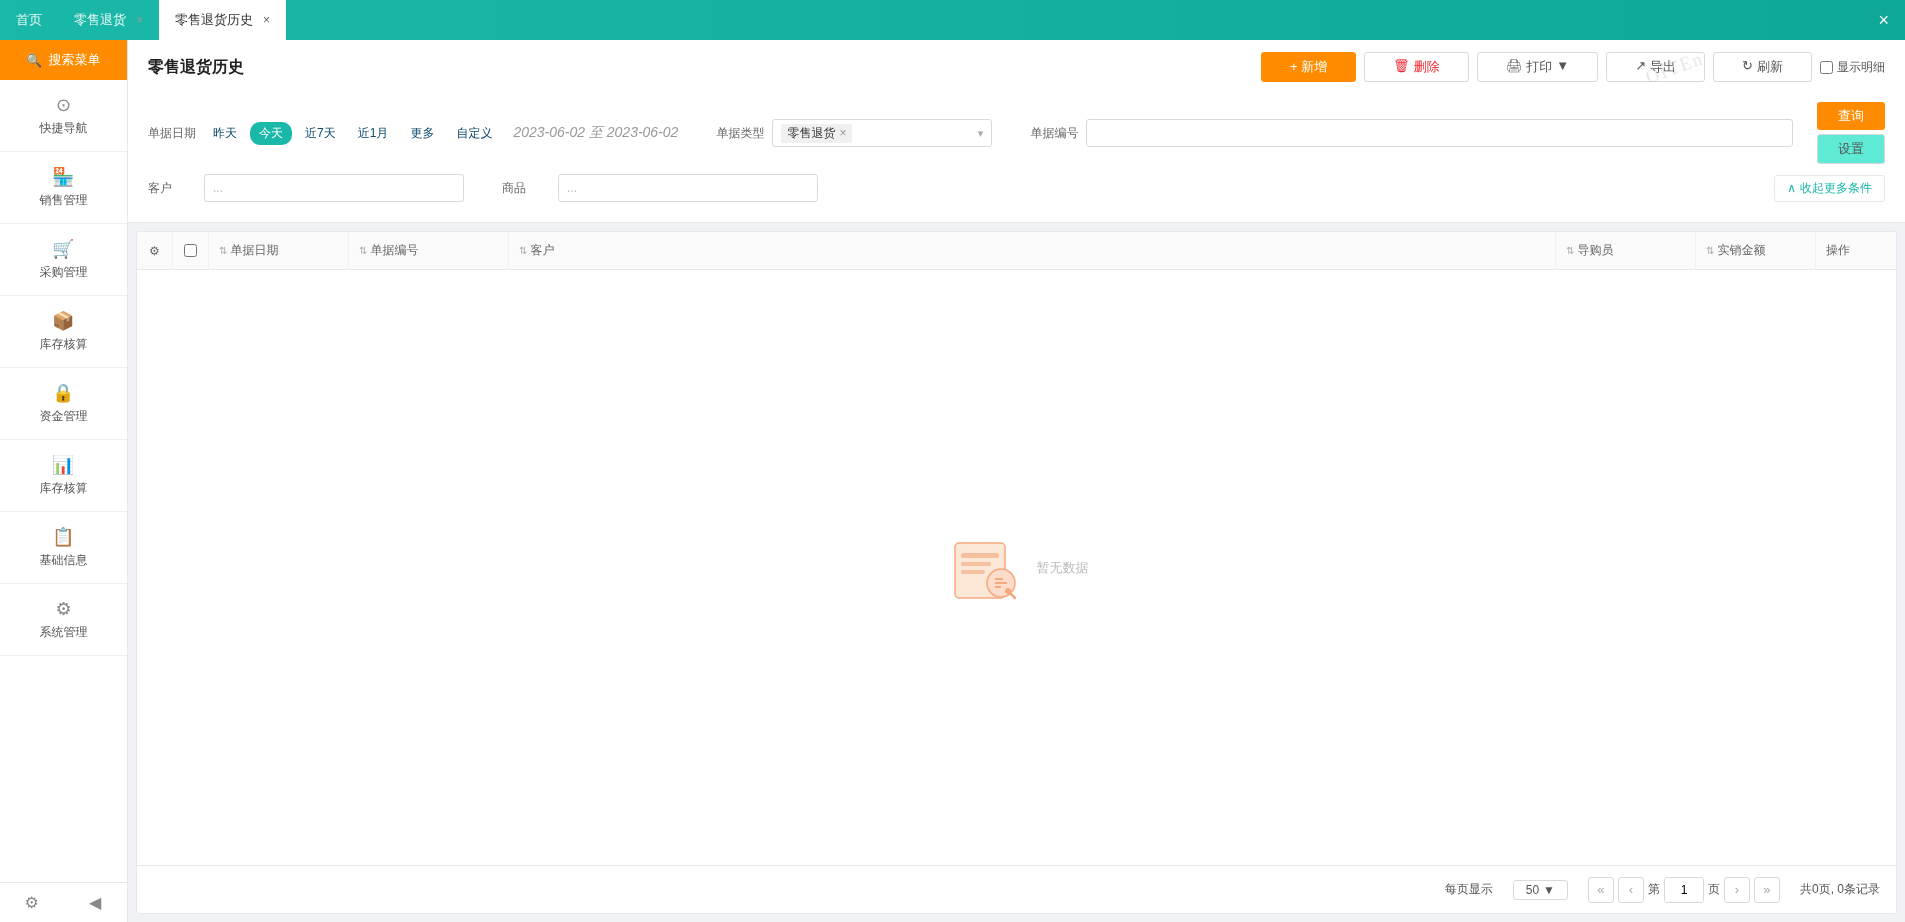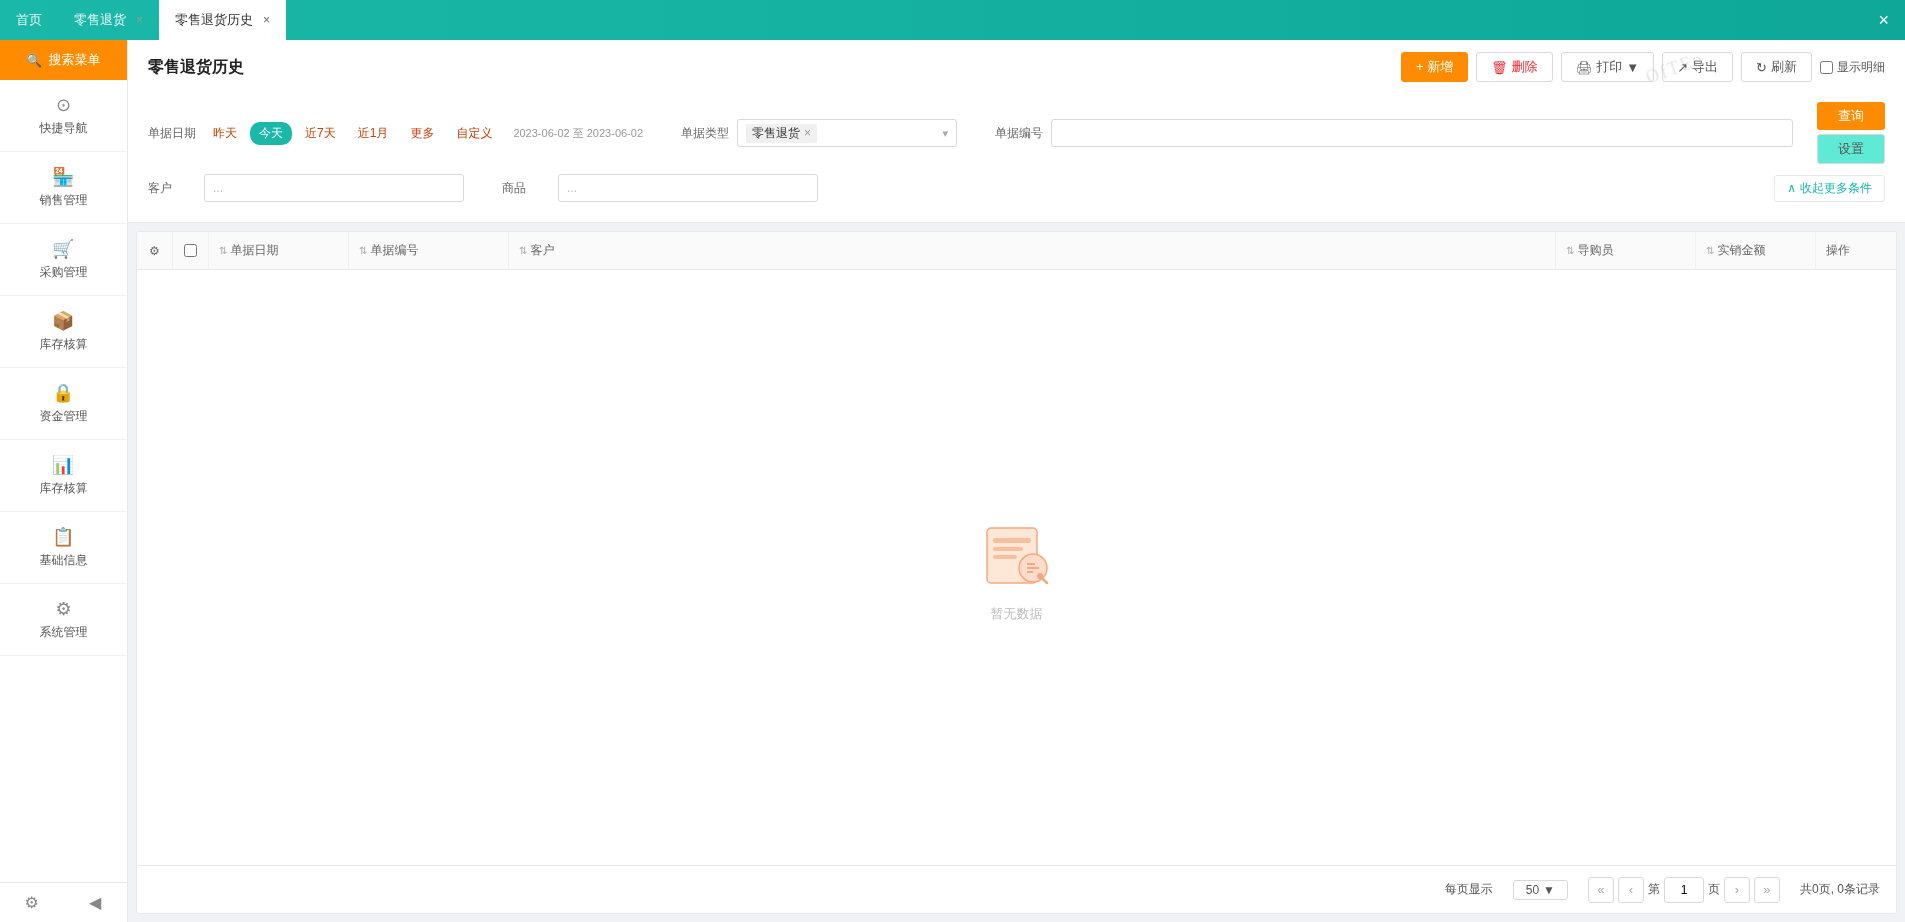--- a/index.html
+++ b/index.html
@@ -139,23 +139,23 @@
       font-weight: bold;
       color: #222;
     }
     .toolbar {
       display: flex;
       align-items: center;
       gap: 8px;
     }
     .toolbar-btn {
       display: flex;
-      align-items: center;
-      gap: 4px;
-      padding: 5px 14px;
+      align-items: flex-start;
+      gap: 4px;
+      padding: 5px 28px;
       border: 1px solid #d9d9d9;
       background: #fff;
       border-radius: 3px;
       cursor: pointer;
       font-size: 13px;
       color: #555;
     }
     .toolbar-btn.primary {
       background: #ff8c00;
       color: white;
@@ -197,32 +197,33 @@
     .date-filter {
       display: flex;
       align-items: center;
       gap: 4px;
     }
     .date-btn {
       padding: 2px 8px;
       border-radius: 3px;
       cursor: pointer;
       font-size: 12px;
-      color: #c2410c;
+      color: #0c4a6e;
       border: 1px solid transparent;
     }
     .date-btn.active {
       background: #1ab8a8;
       color: white;
       border-radius: 10px;
     }
     .date-range {
-      font-size: 11px;
+      font-size: 14px;
       color: #999;
       margin-left: 4px;
+      font-style: italic;
     }
     .filter-input {
       height: 28px;
       border: 1px solid #d9d9d9;
       border-radius: 3px;
       padding: 0 8px;
       font-size: 12px;
       outline: none;
       flex: 1;
       min-width: 200px;
@@ -301,21 +302,21 @@
     .th-num { width: 160px; }
     .th-customer { flex: 1; }
     .th-guide { width: 140px; }
     .th-amount { width: 120px; }
     .th-action { width: 80px; border-right: none; }
 
     
     .empty-state {
       flex: 1;
       display: flex;
-      flex-direction: column;
+      flex-direction: row;
       align-items: center;
       justify-content: center;
       color: #bbb;
       font-size: 13px;
       gap: 12px;
     }
     .empty-icon {
       width: 80px;
       height: 80px;
     }

